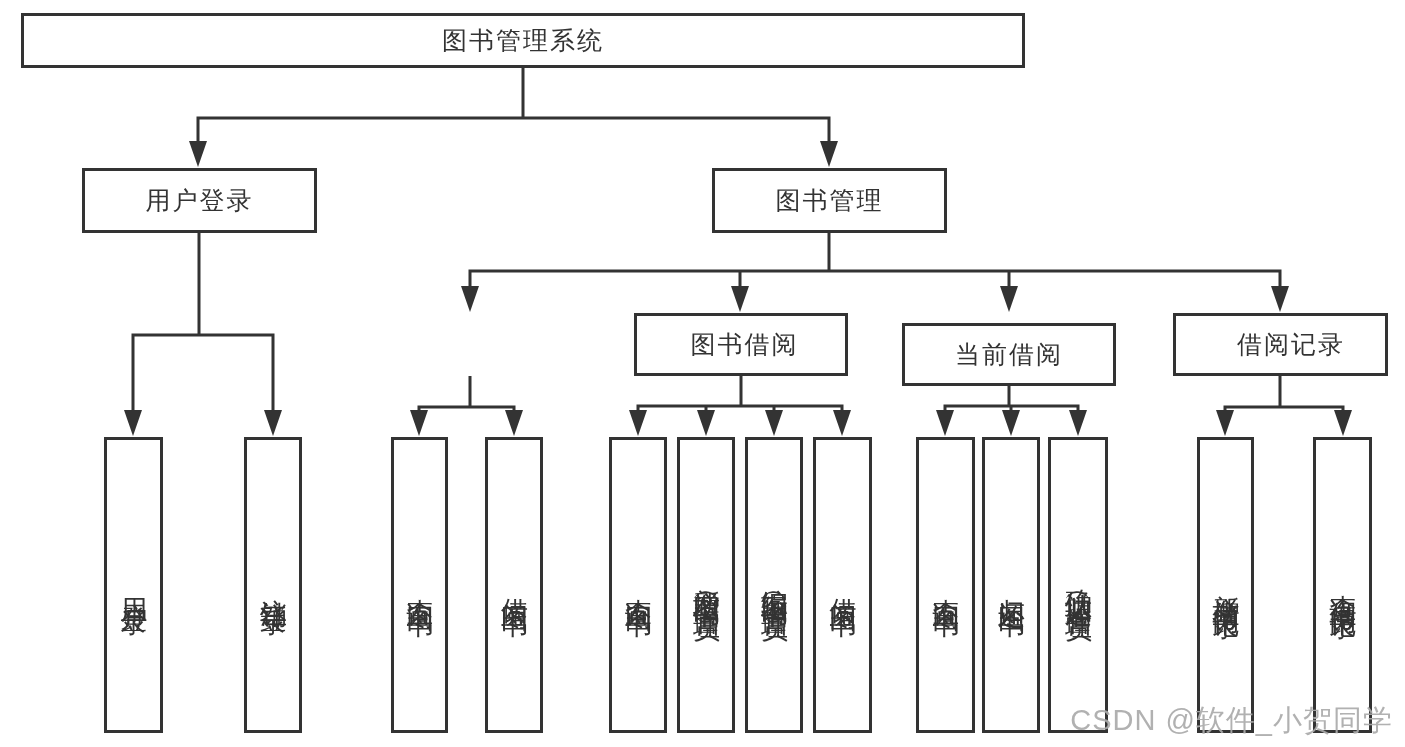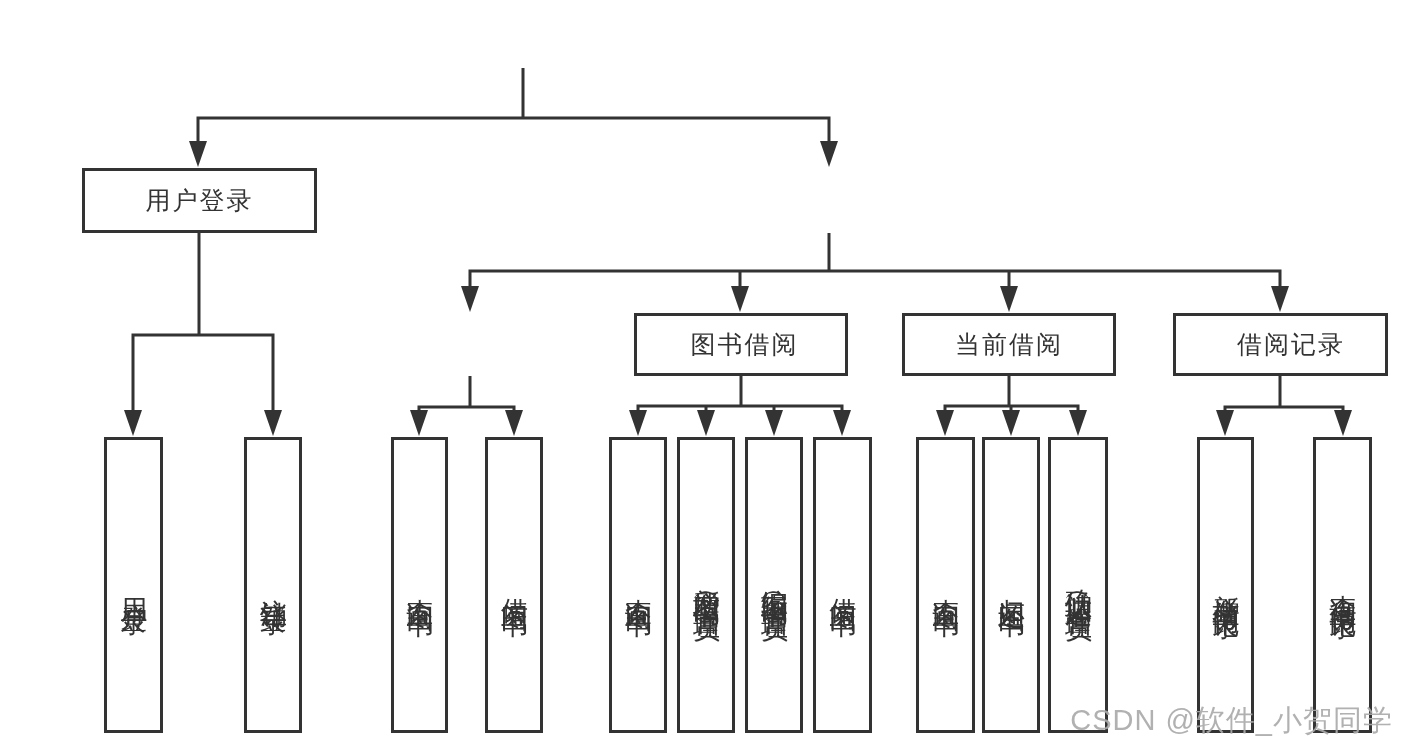--- a/index.html
+++ b/index.html
@@ -129,29 +129,35 @@
       <polygon points="765,410 783,410 774,436"></polygon>
       <polygon points="833,410 851,410 842,436"></polygon>
       <polygon points="936,410 954,410 945,436"></polygon>
       <polygon points="1002,410 1020,410 1011,436"></polygon>
       <polygon points="1069,410 1087,410 1078,436"></polygon>
       <polygon points="1216,410 1234,410 1225,436"></polygon>
       <polygon points="1334,410 1352,410 1343,436"></polygon>
     </g>
   </svg>
 
+  <div class="box root" style="left:21px;top:13px;width:1004px;height:55px;">
+    <span class="hlabel">图书管理系统</span>
+  </div>
 
   <div class="box" style="left:82px;top:168px;width:235px;height:65px;">
     <span class="hlabel">用户登录</span>
   </div>
+  <div class="box" style="left:712px;top:168px;width:235px;height:65px;">
+    <span class="hlabel">图书管理</span>
+  </div>
 
   <div class="box" style="left:634px;top:313px;width:214px;height:63px;padding-left:7px;">
     <span class="hlabel">图书借阅</span>
   </div>
-  <div class="box" style="left:902px;top:313px;width:214px;height:63px;">
+  <div class="box" style="left:902px;top:323px;width:214px;height:63px;">
     <span class="hlabel">当前借阅</span>
   </div>
   <div class="box" style="left:1173px;top:313px;width:215px;height:63px;padding-left:21px;">
     <span class="hlabel">借阅记录</span>
   </div>
 
   <div class="leaf" style="left:104px;width:59px;">
     <span class="vlabel">用户登录</span>
   </div>
   <div class="leaf" style="left:244px;width:58px;">

